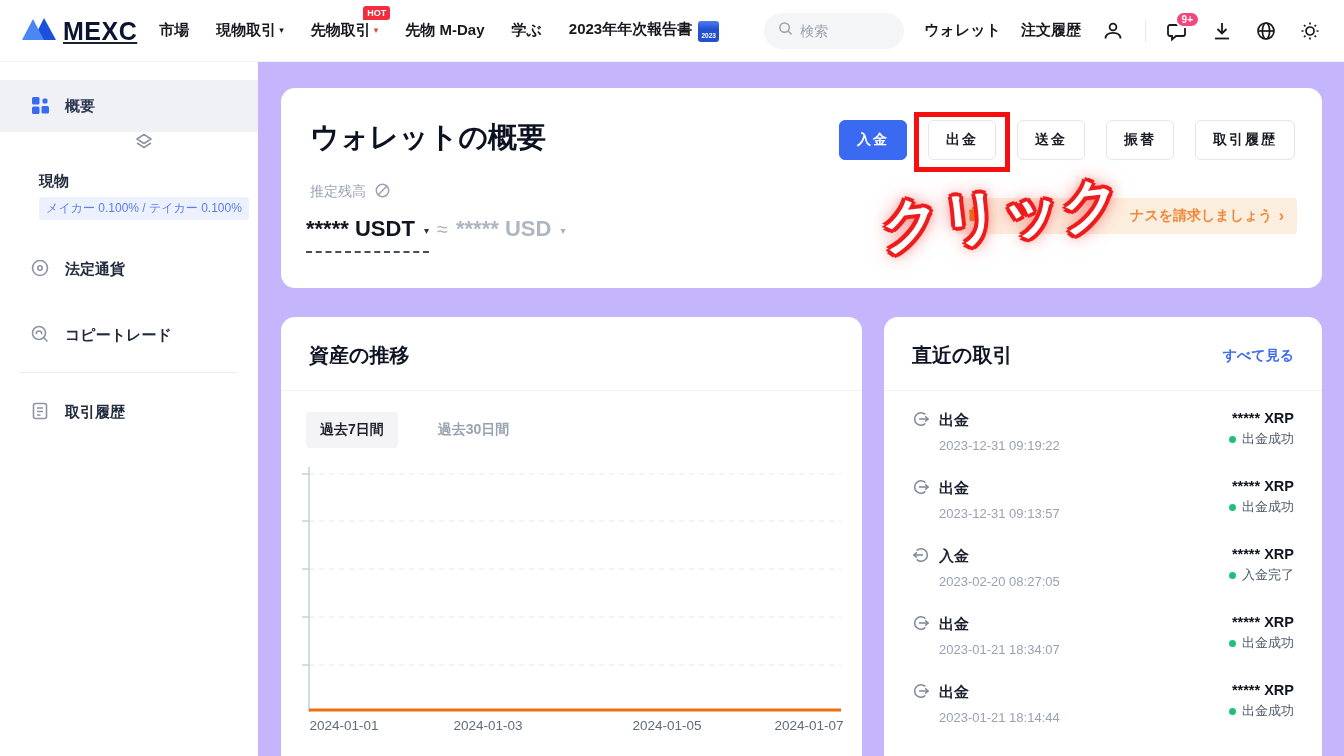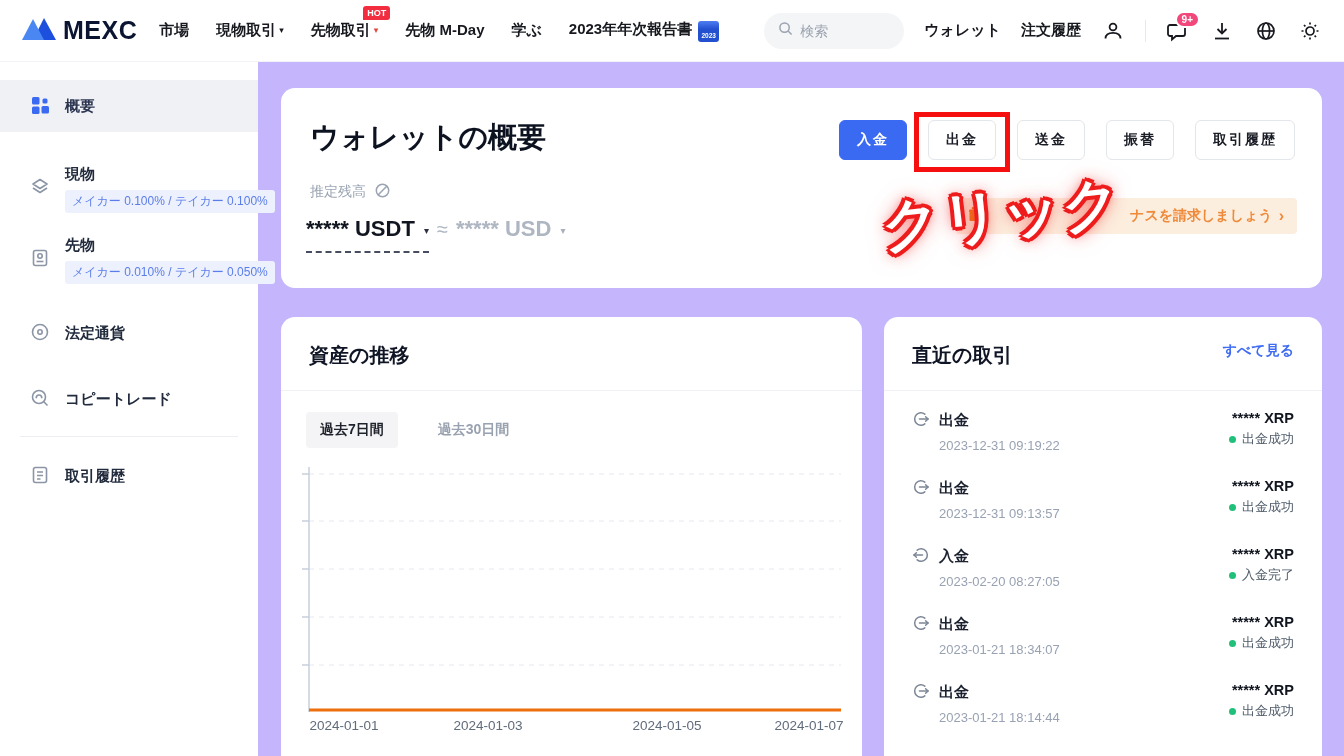--- a/index.html
+++ b/index.html
@@ -3,21 +3,21 @@
 <meta charset="utf-8">
 <style>
   * { margin:0; padding:0; box-sizing:border-box; }
   html,body { background:#fff; }
   body { font-family:"Liberation Sans","DejaVu Sans",sans-serif; color:#1b2330; }
   #app { position:relative; width:1344px; height:756px; overflow:hidden; background:#fff; }
 
   
   .header { position:absolute; top:0; left:0; width:1344px; height:62px; background:#fff;
             display:flex; align-items:center; padding:0 22px; border-bottom:1px solid #f2f3f6; z-index:30; }
-  .logo { display:flex; align-items:flex-start; gap:7px; margin-right:22px; cursor:pointer; }
+  .logo { display:flex; align-items:flex-end; gap:7px; margin-right:22px; cursor:pointer;text-decoration:underline; }
   .logo-text { font-size:25px; font-weight:800; letter-spacing:.5px; color:#0b1531; }
   .nav { display:flex; align-items:center; gap:27px; }
   .nav-item { position:relative; font-size:15px; font-weight:600; color:#17191f; cursor:pointer; white-space:nowrap; }
   .caret { font-size:9px; margin-left:3px; color:#17191f; vertical-align:2px; }
   .caret.red { color:#e0483e; }
   .hot-badge { position:absolute; top:-15px; right:-12px; background:#f12d3f; color:#fff;
                font-size:9px; font-weight:700; padding:2px 4px; border-radius:3px 3px 3px 0; }
   .report-badge { display:inline-block; vertical-align:-4px; margin-left:6px; width:21px; height:21px;
                   background:linear-gradient(180deg,#4d7df2 0%,#2350cf 40%); border-radius:3px;
                   color:#fff; font-size:6.5px; font-weight:700; text-align:center; line-height:30px; }
@@ -70,21 +70,21 @@
   .banner .b-text { margin-left:auto; margin-right:6px; font-size:14px; font-weight:600; color:#ef8a3a; }
   .banner .b-chev { margin-right:13px; font-size:16px; font-weight:700; color:#ef8a3a; }
   .click-note { position:absolute; left:600px; top:88px; font-size:58px; font-weight:900; color:#fff; z-index:5;
                 transform:rotate(-6deg); letter-spacing:1px; pointer-events:none;
                 text-shadow: 4px 0 0 #ee1c1c, -4px 0 0 #ee1c1c, 0 4px 0 #ee1c1c, 0 -4px 0 #ee1c1c,
                              3px 3px 0 #ee1c1c, -3px -3px 0 #ee1c1c, 3px -3px 0 #ee1c1c, -3px 3px 0 #ee1c1c,
                              0 0 12px rgba(240,30,30,.85), 0 0 22px rgba(240,30,30,.6); }
 
   
   .chart-card { left:23px; top:255px; width:581px; height:512px; }
-  .card-hdr { display:flex; align-items:flex-start; justify-content:space-between; padding:25px 28px 21px 28px;
+  .card-hdr { display:flex; align-items:center; justify-content:space-between; padding:25px 28px 21px 28px;
               border-bottom:1px solid #f0f1f4; }
   .card-title { font-size:20px; font-weight:800; color:#0f1524; }
   .tabs { display:flex; align-items:center; gap:26px; margin:21px 28px 0 25px; }
   .tab { font-size:14px; font-weight:600; color:#99a2b0; padding:9px 14px; border-radius:4px; cursor:pointer; }
   .tab.active { background:#f4f4f6; color:#1f232b; }
   .chart-svg { position:absolute; left:0; top:136px; }
 
   
   .tx-card { left:626px; top:255px; width:438px; height:512px; }
   .view-all { font-size:14px; font-weight:600; color:#3e6bf2; cursor:pointer; }
@@ -174,46 +174,33 @@
         <svg width="20" height="20" viewBox="0 0 20 20" fill="#3b6af2">
             <rect x="2" y="2" width="7.5" height="7.5" rx="1.5"></rect>
             <rect x="12.5" y="3.5" width="5" height="5" rx="1.5"></rect>
             <rect x="2" y="11.5" width="7.5" height="7.5" rx="1.5"></rect>
             <rect x="11.5" y="11" width="7.5" height="7.5" rx="1.5"></rect>
           </svg>
       </span>
       <span>概要</span>
     </div>
 
-    <div class="sb-group" style="margin-top:32px;">
+    <div class="sb-group" style="margin-top:0;flex-direction:column;">
       <span>
         <svg width="20" height="20" viewBox="0 0 20 20" fill="none" stroke="#8b95a5" stroke-width="1.6" stroke-linejoin="round">
             <path d="M10 2.5 L17 7 L10 11.5 L3 7 Z"></path>
             <path d="M3 11 L10 15.5 L17 11"></path>
           </svg>
       </span>
       <span class="txt">
         <span class="lbl">現物</span>
         <span class="fee-badge">メイカー 0.100% / テイカー 0.100%</span>
       </span>
     </div>
 
-    <div class="sb-group" style="margin-top:22px;">
-      <span>
-        <svg width="20" height="20" viewBox="0 0 20 20" fill="none" stroke="#8b95a5" stroke-width="1.6">
-            <rect x="3.5" y="2.5" width="13" height="15" rx="2"></rect>
-            <circle cx="10" cy="8" r="2.2"></circle>
-            <path d="M6.5 13.5 h7"></path>
-          </svg>
-      </span>
-      <span class="txt">
-        <span class="lbl">先物</span>
-        <span class="fee-badge">メイカー 0.010% / テイカー 0.050%</span>
-      </span>
-    </div>
 
     <div class="sb-item" style="margin-top:24px;">
       <span>
         <svg width="20" height="20" viewBox="0 0 20 20" fill="none" stroke="#8b95a5" stroke-width="1.6">
             <circle cx="10" cy="10" r="7.5"></circle>
             <circle cx="10" cy="10" r="2.2"></circle>
           </svg>
       </span>
       <span>法定通貨</span>
     </div>

